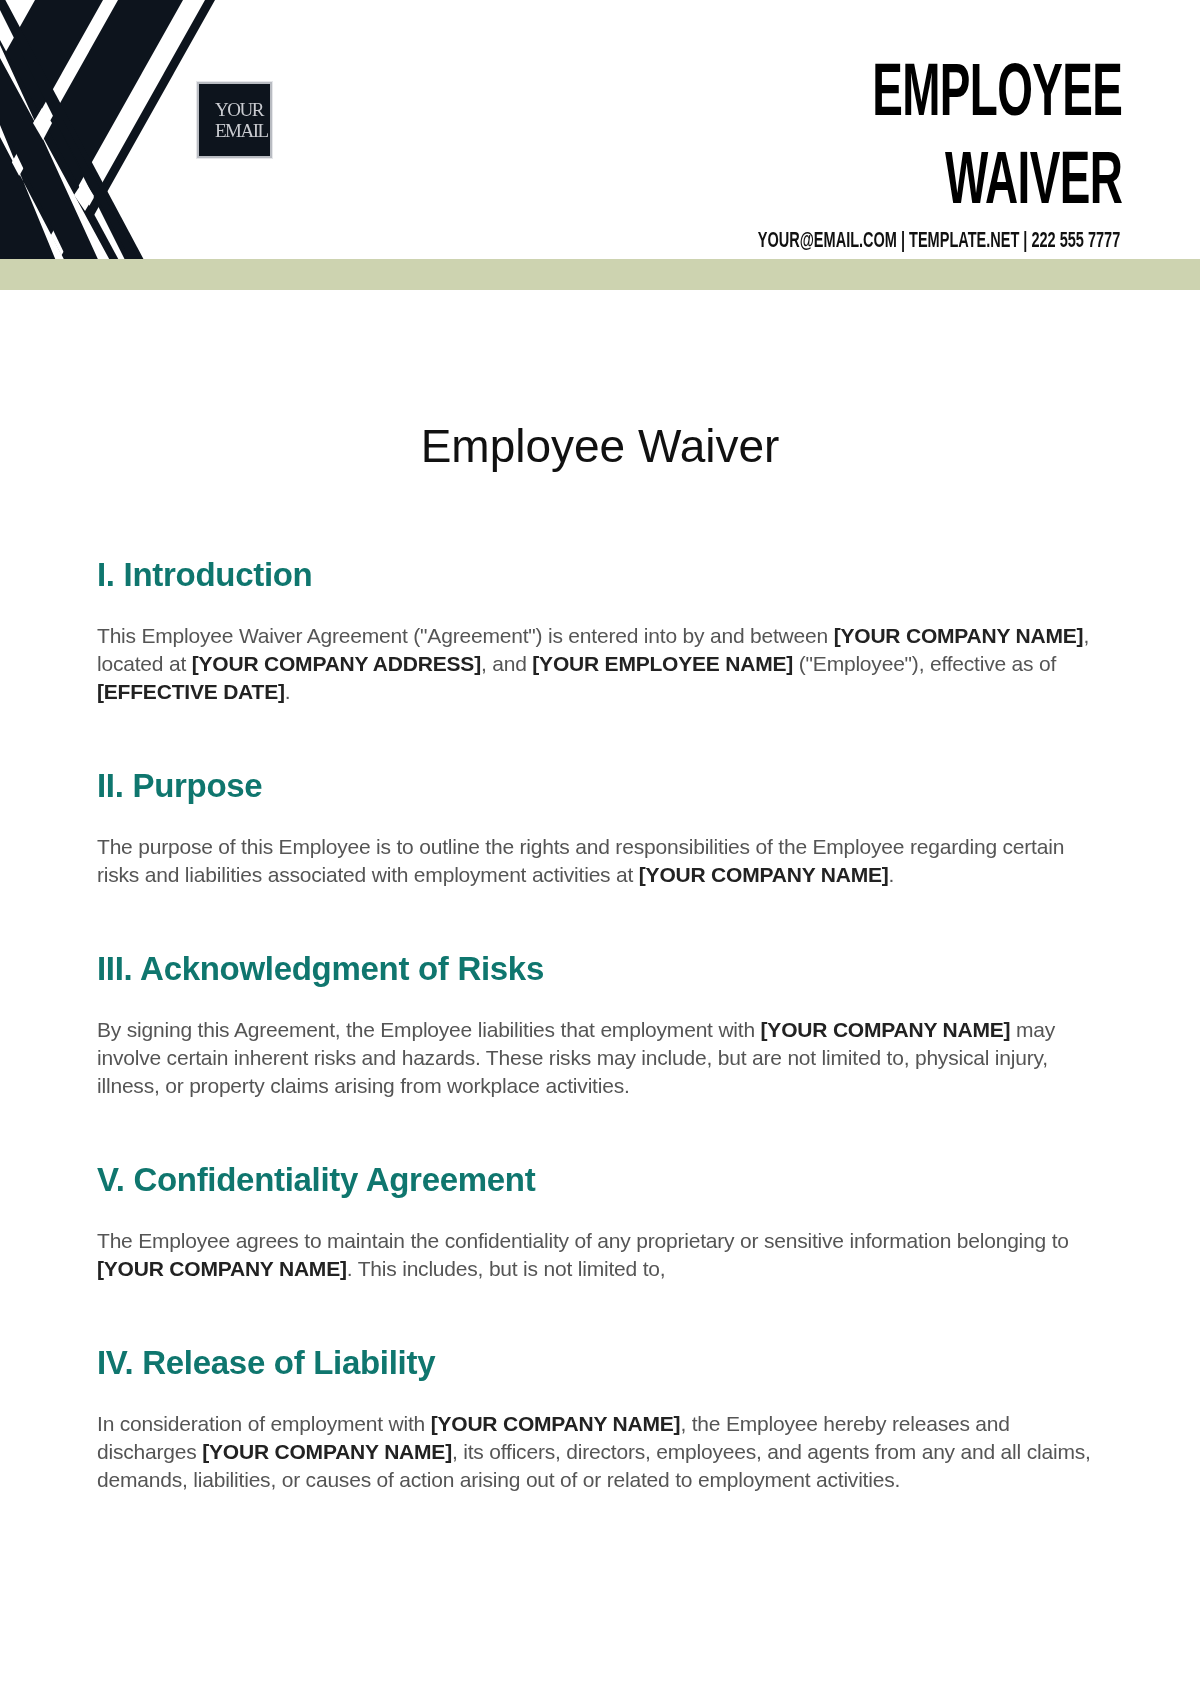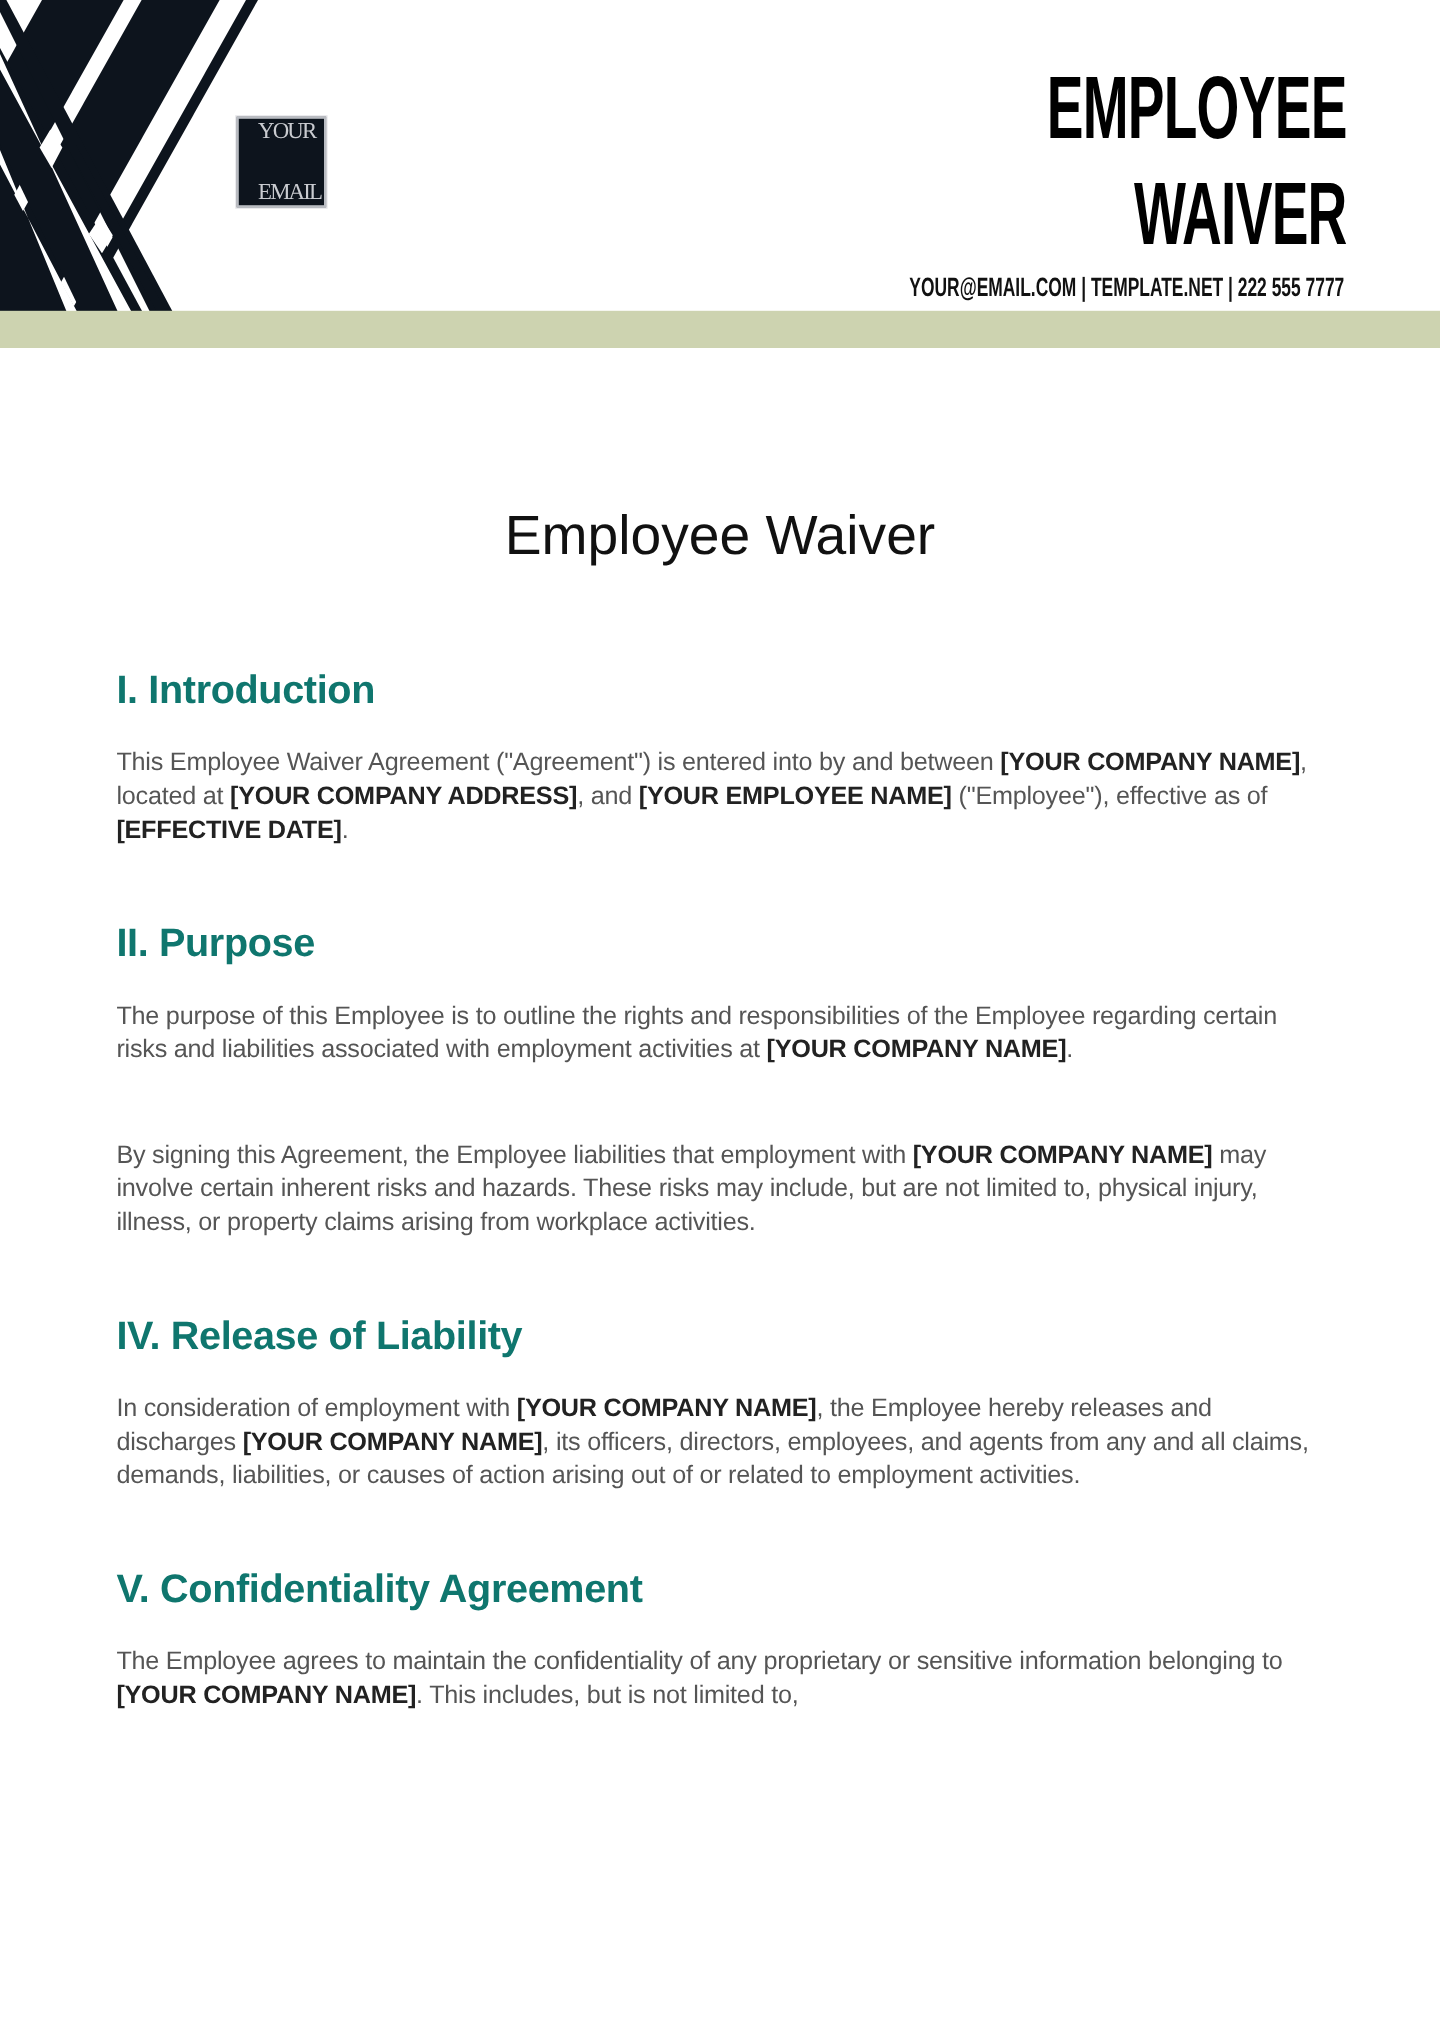--- a/index.html
+++ b/index.html
@@ -3,23 +3,23 @@
 <meta charset="utf-8">
 <style>
   * { box-sizing: border-box; margin: 0; padding: 0; }
   html, body { width: 1200px; height: 1700px; background: #ffffff; overflow: hidden; }
   body { position: relative; font-family: "Liberation Sans", sans-serif; color: #111; }
 
   .header { position: absolute; left: 0; top: 0; width: 1200px; height: 290px; }
   .green-band { position: absolute; left: 0; top: 259px; width: 1200px; height: 31px; background: #cdd3b0; }
   .decor { position: absolute; left: 0; top: 0; width: 260px; height: 290px; }
   .logo {
-    position: absolute; left: 197px; top: 97px; width: 75px; height: 76px;
+    position: absolute; left: 197px; top: 82px; width: 75px; height: 76px;
     background: #0d141d; border: 2px solid #b9bcc2; outline: 1px solid #e6e7ea;
-    overflow: hidden; display: flex; flex-direction: column; justify-content: space-between;
+    overflow: hidden; display: flex; flex-direction: column; justify-content: center;
     padding-left: 16px;
   }
   .logo span {
     font-family: "Liberation Serif", serif; color: #c9cbd0; font-size: 19px;
     line-height: 21px; letter-spacing: -1.5px; white-space: nowrap;
   }
   .brand-title {
     position: absolute; right: 78px; top: 46px; text-align: right;
     font-family: "Liberation Sans", sans-serif; font-weight: 700;
     font-size: 74px; line-height: 88px; color: #000;
@@ -81,23 +81,24 @@
 
   <div class="section first">
     <h2>I. Introduction</h2>
     <p><span>This Employee Waiver Agreement ("Agreement") is entered into by and between </span><b>[YOUR COMPANY NAME]</b><span>, located at </span><b>[YOUR COMPANY ADDRESS]</b><span>, and </span><b>[YOUR EMPLOYEE NAME]</b><span> ("Employee"), effective as of </span><b>[EFFECTIVE DATE]</b><span>.</span></p>
   </div>
   <div class="section">
     <h2>II. Purpose</h2>
     <p><span>The purpose of this Employee is to outline the rights and responsibilities of the Employee regarding certain risks and liabilities associated with employment activities at </span><b>[YOUR COMPANY NAME]</b><span>.</span></p>
   </div>
   <div class="section">
+    <h2>III. Acknowledgment of Risks</h2>
     <p><span>By signing this Agreement, the Employee liabilities that employment with </span><b>[YOUR COMPANY NAME]</b><span> may involve certain inherent risks and hazards. These risks may include, but are not limited to, physical injury, illness, or property claims arising from workplace activities.</span></p>
+  </div>
+  <div class="section">
+    <h2>V. Confidentiality Agreement</h2>
+    <p><span>The Employee agrees to maintain the confidentiality of any proprietary or sensitive information belonging to </span><b>[YOUR COMPANY NAME]</b><span>. This includes, but is not limited to,</span></p>
   </div>
   <div class="section">
     <h2>IV. Release of Liability</h2>
     <p><span>In consideration of employment with </span><b>[YOUR COMPANY NAME]</b><span>, the Employee hereby releases and discharges </span><b>[YOUR COMPANY NAME]</b><span>, its officers, directors, employees, and agents from any and all claims, demands, liabilities, or causes of action arising out of or related to employment activities.</span></p>
   </div>
-  <div class="section">
-    <h2>V. Confidentiality Agreement</h2>
-    <p><span>The Employee agrees to maintain the confidentiality of any proprietary or sensitive information belonging to </span><b>[YOUR COMPANY NAME]</b><span>. This includes, but is not limited to,</span></p>
-  </div>
 </div>
 
 </body></html>

